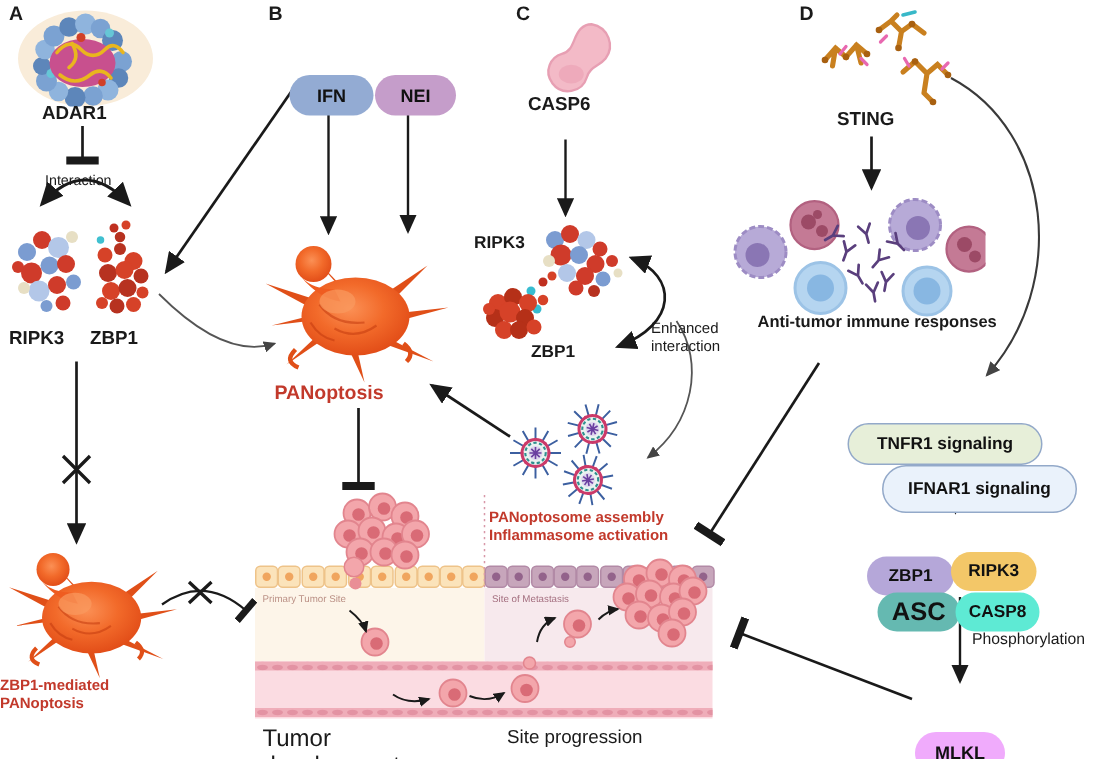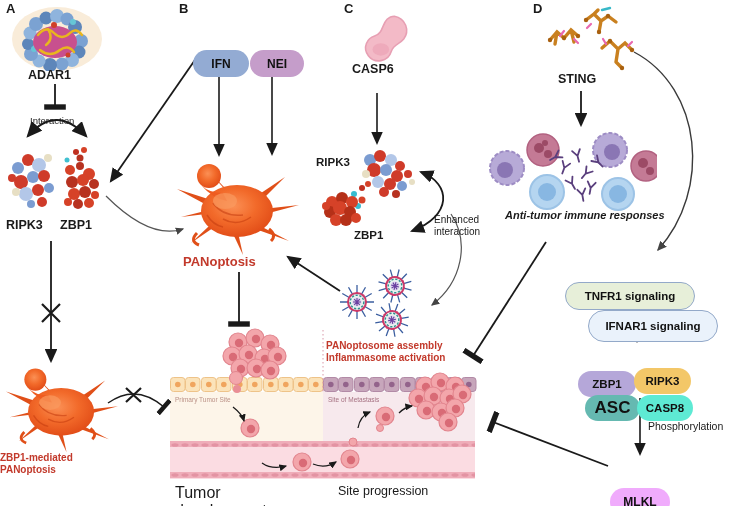--- a/index.html
+++ b/index.html
@@ -275,21 +275,21 @@
       <use href="#abY" transform="translate(80,40) rotate(20)"></use>
       <use href="#abY" transform="translate(92,28) rotate(-15)"></use>
       <use href="#abY" transform="translate(102,46) rotate(40)"></use>
       <use href="#abY" transform="translate(86,56) rotate(-30)"></use>
       <use href="#abY" transform="translate(106,60) rotate(10)"></use>
       <use href="#abY" transform="translate(112,35) rotate(-45)"></use>
       <use href="#abY" transform="translate(72,30) rotate(60)"></use>
       <use href="#abY" transform="translate(97,67) rotate(-10)"></use>
     </g>
   </svg>
-  <div class="lbl ctr" style="left:505px;top:209px;width:170px;font-weight:bold;font-size:11px;font-style:italic;">Anti-tumor immune responses</div>
+  <div class="lbl ctr" style="left:505px;top:209px;width:170px;font-weight:bold;font-size:11px;">Anti-tumor immune responses</div>
 
   <div class="pill bordered" style="left: 565px; top: 258px; width: 128px; height: 26px; font-size: 11.5px; background-color: rgb(231, 239, 217);">TNFR1 signaling</div>
   <div class="pill bordered" style="left: 588px; top: 286px; width: 128px; height: 30px; font-size: 11.5px; border-radius: 16px; background-color: rgb(234, 242, 251);">IFNAR1 signaling</div>
   <div class="pill" style="left: 578px; top: 347px; width: 58px; height: 26px; font-size: 11.5px; background-color: rgb(181, 167, 217);">ZBP1</div>
   <div class="pill" style="left: 634px; top: 344px; width: 57px; height: 26px; font-size: 11.5px; background-color: rgb(243, 199, 104);">RIPK3</div>
   <div class="pill" style="left: 585px; top: 371px; width: 55px; height: 26px; font-size: 17px; background-color: rgb(101, 185, 177);">ASC</div>
   <div class="pill" style="left: 637px; top: 371px; width: 56px; height: 26px; font-size: 11.5px; background-color: #5eead4;">CASP8</div>
   <div class="lbl" style="left:648px;top:420px;width:80px;font-size:10.5px;">Phosphorylation</div>
   <div class="pill" style="left: 610px; top: 464px; width: 60px; height: 28px; background-color: #f0abfc;">MLKL</div>
 

